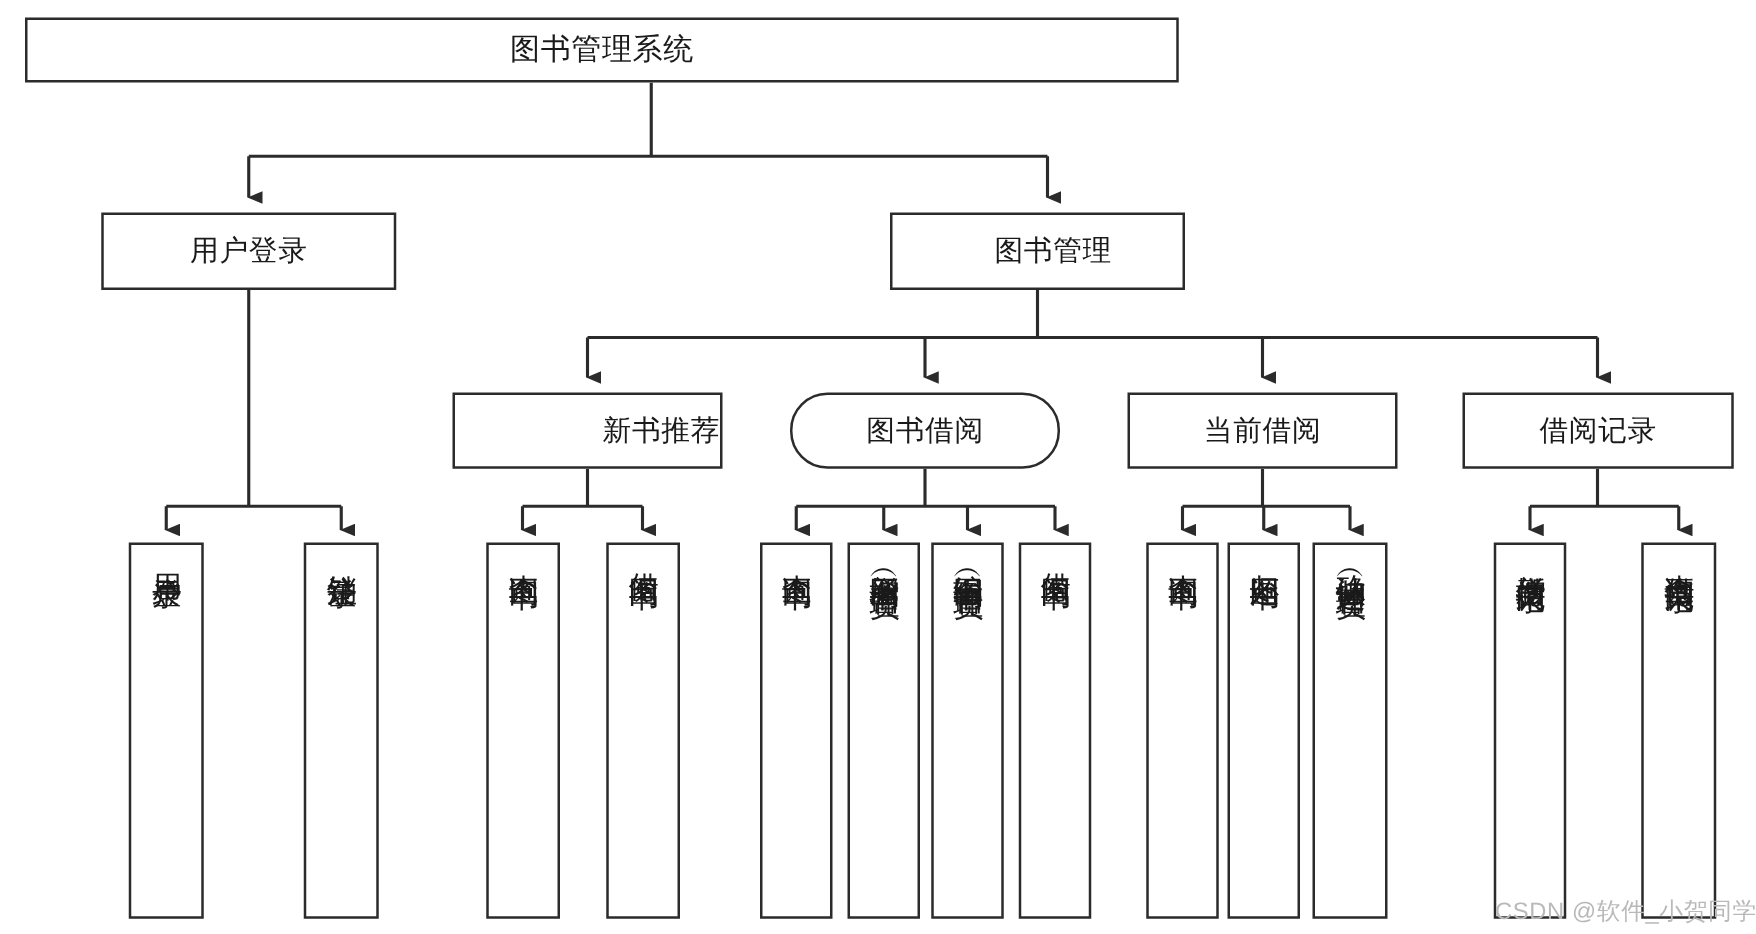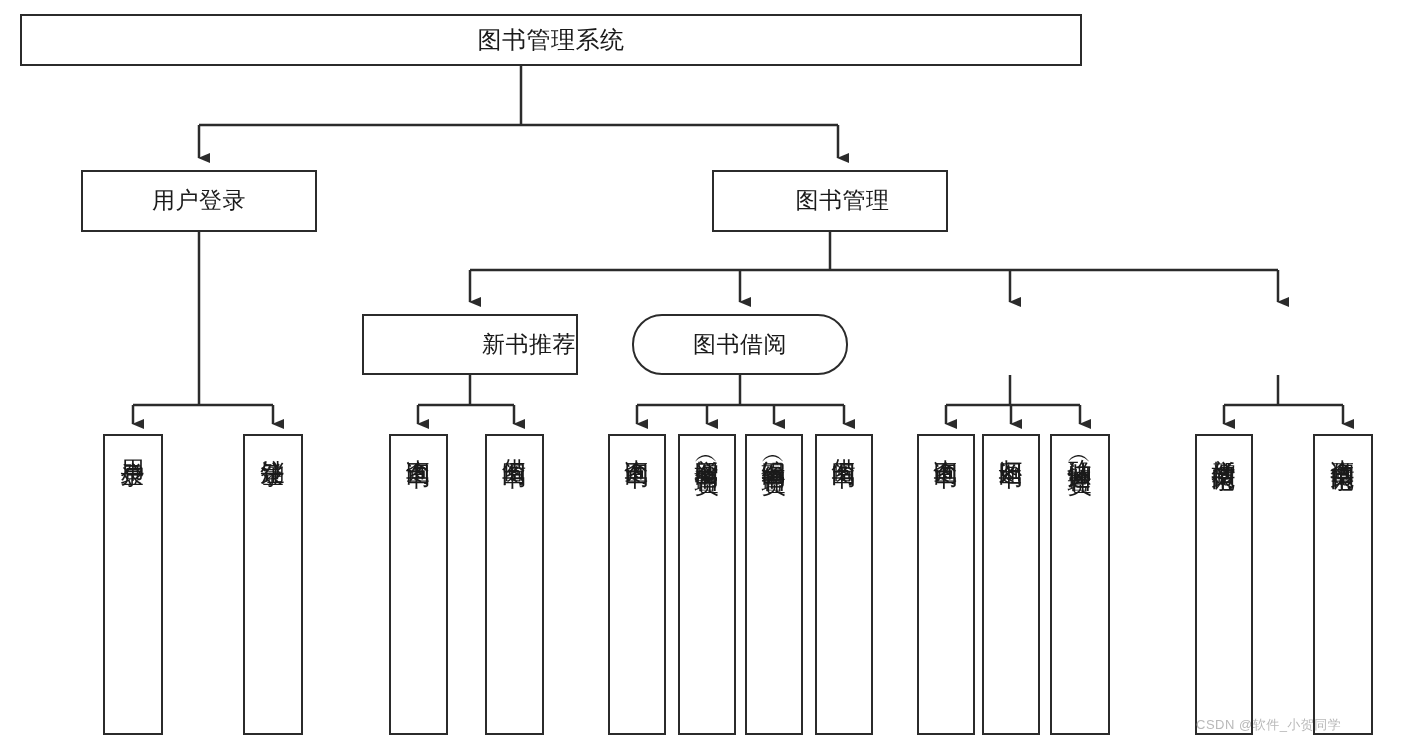--- a/index.html
+++ b/index.html
@@ -56,21 +56,21 @@
     writing-mode: vertical-rl;
     text-orientation: upright;
     font-size: 24px;
     letter-spacing: 2px;
     line-height: 1.05;
     white-space: nowrap;
   }
   .watermark {
     position: absolute;
     color: #b9b9b9;
-    font-size: 13px;
+    font-size: 19px;
     white-space: nowrap;
     z-index: 3;
     letter-spacing: 0.5px;
   }
 </style>
 </head>
 <body>
 
 <div id="canvas">
 
@@ -117,41 +117,47 @@
       <path d="M1011,405 L1011,424" marker-end="url(#arw)"></path>
       <path d="M1080,405 L1080,424" marker-end="url(#arw)"></path>
 
       <path d="M1278,375 L1278,405"></path>
       <path d="M1224,405 L1343,405"></path>
       <path d="M1224,405 L1224,424" marker-end="url(#arw)"></path>
       <path d="M1343,405 L1343,424" marker-end="url(#arw)"></path>
     </g>
   </svg>
 
-  <div class="node root horizontal" style="left:20px; top:14px; width:1062px; height:52px;justify-content:center;">
+  <div class="node root horizontal" style="left:20px; top:14px; width:923px; height:52px;justify-content:center;">
     <span class="label">图书管理系统</span>
   </div>
 
   <div class="node horizontal" style="left:81px; top:170px; width:236px; height:62px;">
     <span class="label">用户登录</span>
   </div>
 
   <div class="node horizontal" style="left:712px; top:170px; width:236px; height:62px;padding-left:25px;">
     <span class="label">图书管理</span>
   </div>
 
   <div class="node horizontal" style="left:362px; top:314px; width:216px; height:61px;justify-content:flex-end;">
     <span class="label">新书推荐</span>
   </div>
 
   <div class="node horizontal" style="left:632px; top:314px; width:216px; height:61px;border-radius:30px;">
     <span class="label">图书借阅</span>
   </div>
 
-
+  <div class="node horizontal" style="left:902px; top:314px; width:216px; height:61px;">
+    <span class="label">当前借阅</span>
+  </div>
+
+  <div class="node horizontal" style="left:1170px; top:314px; width:217px; height:61px;">
+    <span class="label">借阅记录</span>
+  </div>
 
   <div class="node vertical" style="left:103px; top:434px; width:60px; height:301px;">
     <span class="label">用户登录</span>
   </div>
 
   <div class="node vertical" style="left:243px; top:434px; width:60px; height:301px;">
     <span class="label">注销登录</span>
   </div>
 
   <div class="node vertical" style="left:389px; top:434px; width:59px; height:301px;">

